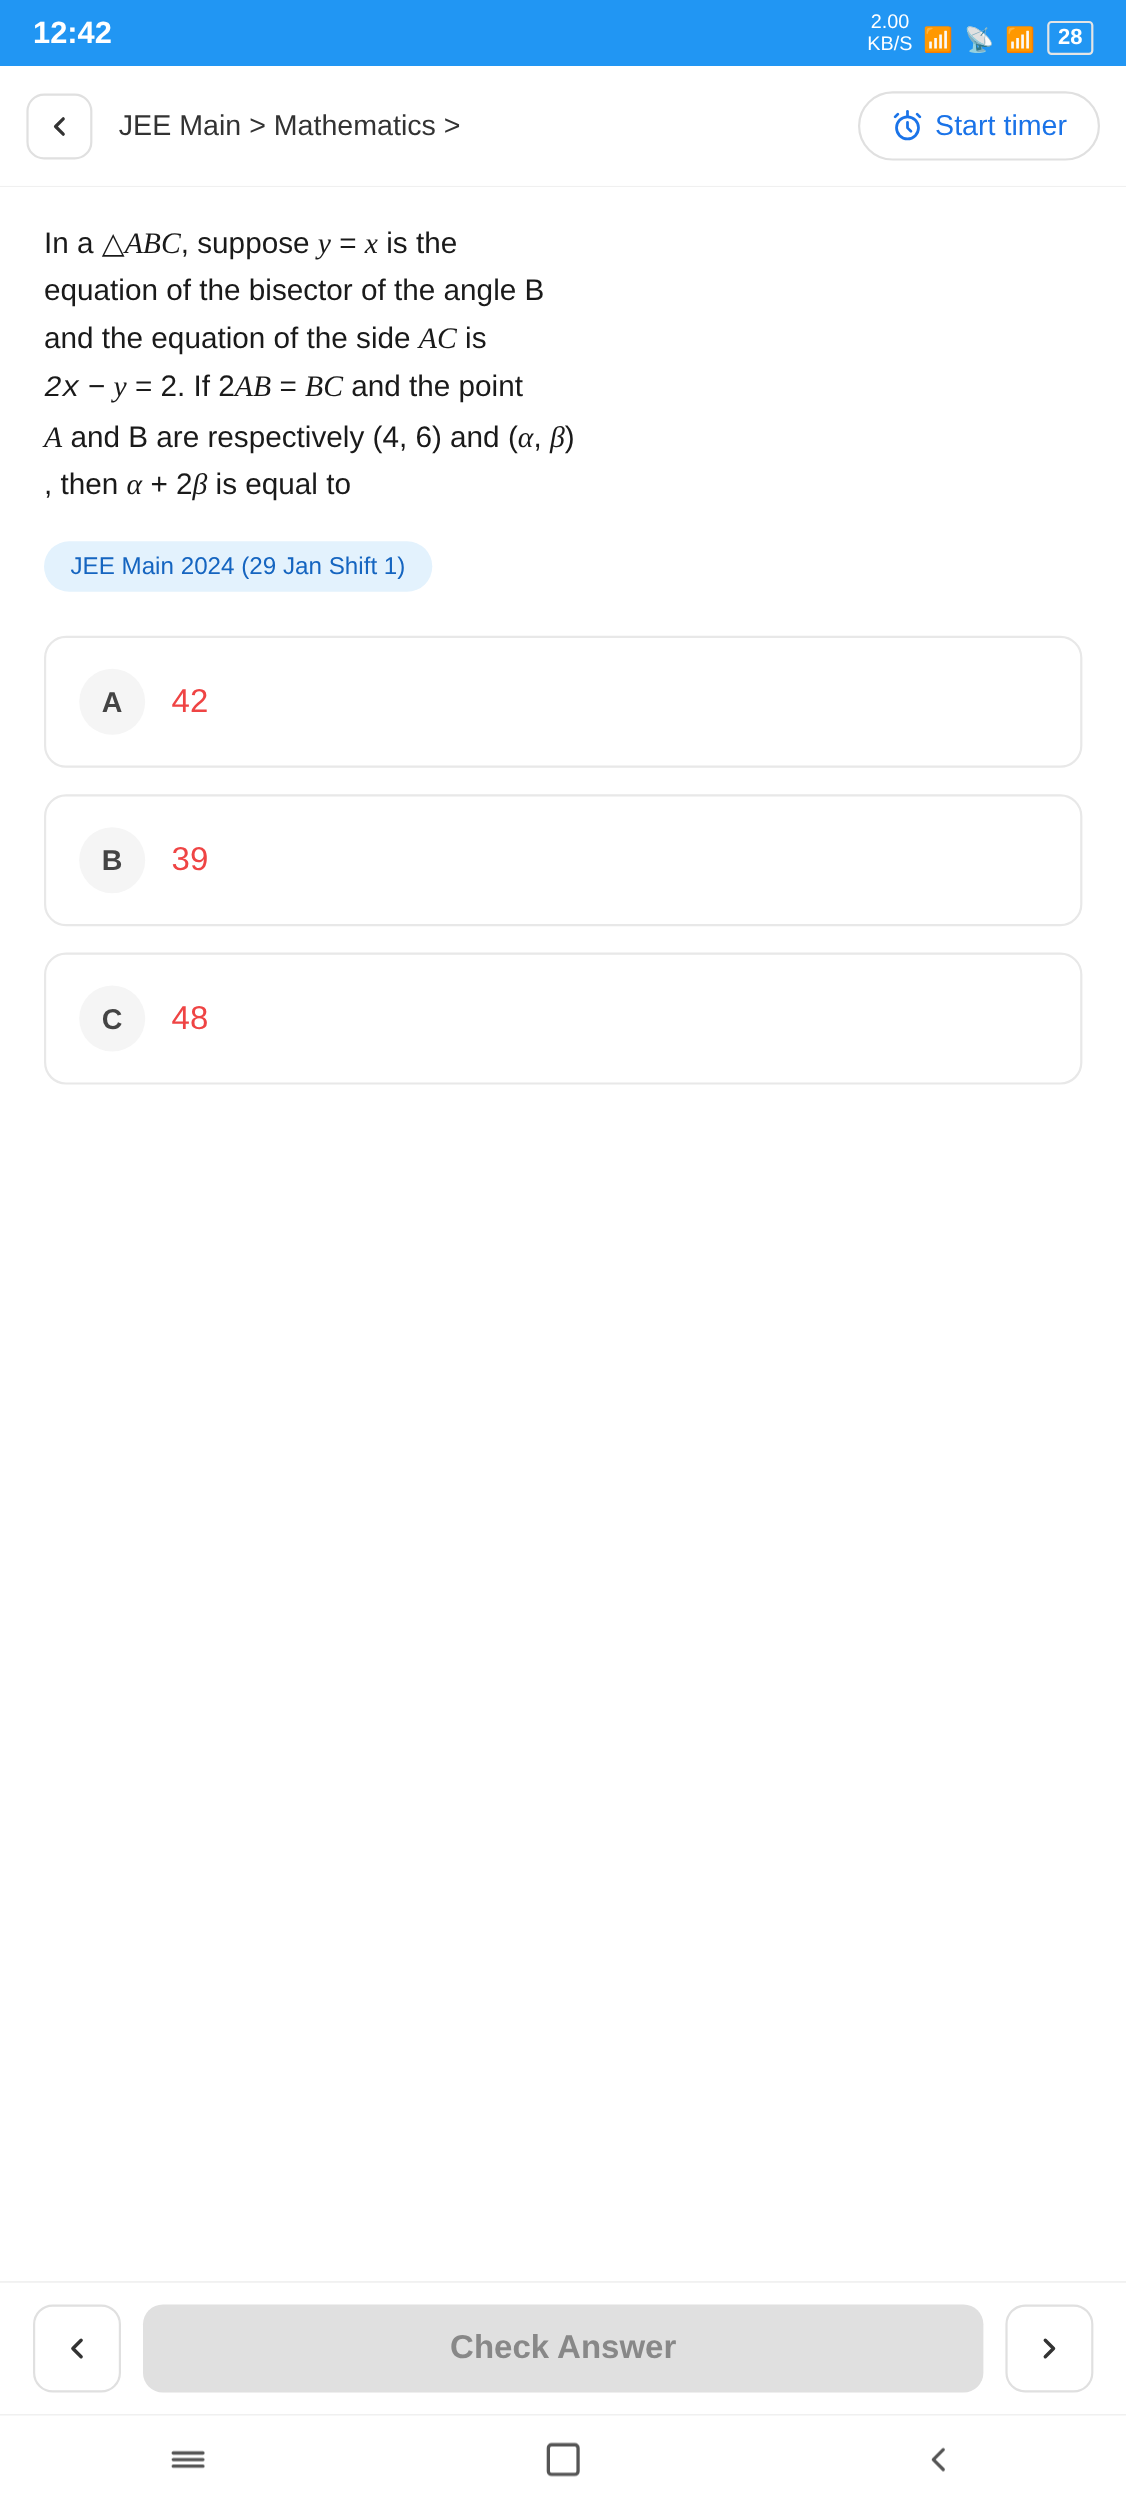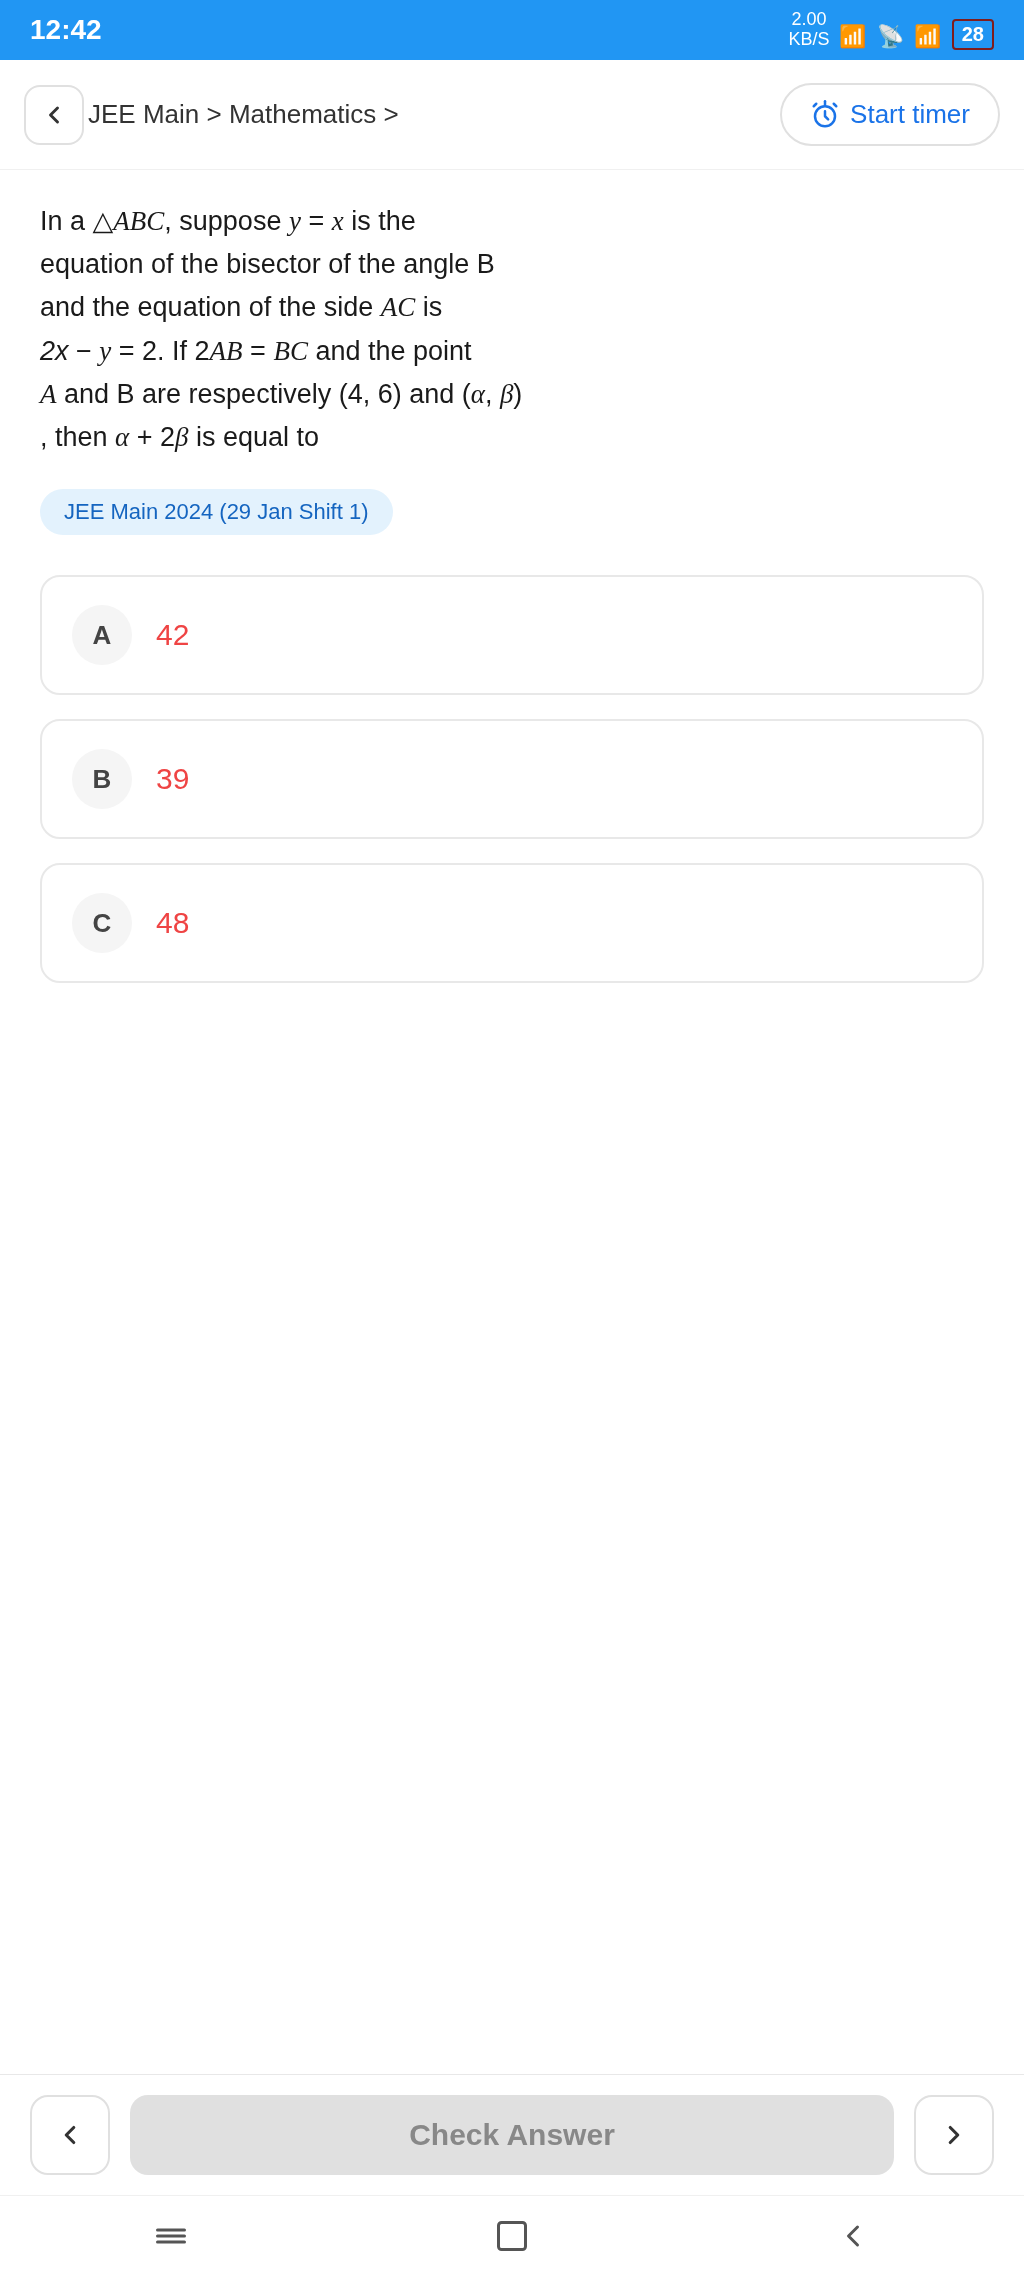--- a/index.html
+++ b/index.html
@@ -29,21 +29,21 @@
       font-size: 28px;
       font-weight: 600;
     }
     .status-right {
       display: flex;
       align-items: flex-end;
       gap: 10px;
       font-size: 22px;
     }
     .battery-box {
-      border: 2px solid #7f1d1d;
+      border: 2px solid #e5e5e5;
       border-radius: 4px;
       padding: 2px 8px;
       font-size: 20px;
       font-weight: 600;
     }
     .kbs {
       font-size: 18px;
       line-height: 1.1;
       text-align: center;
     }
@@ -55,21 +55,21 @@
       background: #ffffff;
       display: flex;
       align-items: center;
       justify-content: space-between;
       padding: 0 24px;
       border-bottom: 1px solid #f0f0f0;
     }
     .nav-left {
       display: flex;
       align-items: center;
-      gap: 4px;
+      gap: 24px;
     }
     .back-btn {
       width: 60px;
       height: 60px;
       border: 2px solid #e0e0e0;
       border-radius: 16px;
       display: flex;
       align-items: center;
       justify-content: center;
       cursor: pointer;
@@ -289,21 +289,21 @@
 
 <div class="main-content">
 
   
 
   
   <div class="question-text">
     In a <span style="font-family:'Times New Roman',serif;">△</span><em style="font-family:'Times New Roman',serif;">ABC</em>, suppose <em style="font-family:'Times New Roman',serif;">y</em> = <em style="font-family:'Times New Roman',serif;">x</em> is the<br>
     equation of the bisector of the angle B<br>
     and the equation of the side <em style="font-family:'Times New Roman',serif;">AC</em> is<br>
-    <em style="font-family:Liberation Sans, sans-serif;text-align:right;">2x</em> − <em style="font-family:'Times New Roman',serif;">y</em> = 2. If 2<em style="font-family:'Times New Roman',serif;">AB</em> = <em style="font-family:'Times New Roman',serif;">BC</em> and the point<br>
+    <em style="font-family:Liberation Mono, monospace;text-align:right;">2x</em> − <em style="font-family:'Times New Roman',serif;">y</em> = 2. If 2<em style="font-family:'Times New Roman',serif;">AB</em> = <em style="font-family:'Times New Roman',serif;">BC</em> and the point<br>
     <em style="font-family:'Times New Roman',serif;">A</em> and B are respectively (4, 6) and (<em style="font-family:'Times New Roman',serif;">α</em>, <em style="font-family:'Times New Roman',serif;">β</em>)<br>
     , then <em style="font-family:'Times New Roman',serif;">α</em> + 2<em style="font-family:'Times New Roman',serif;">β</em> is equal to
   </div>
 
   
   <div class="tag">JEE Main 2024 (29 Jan Shift 1)</div>
 
   
   <div class="options-container">
 

